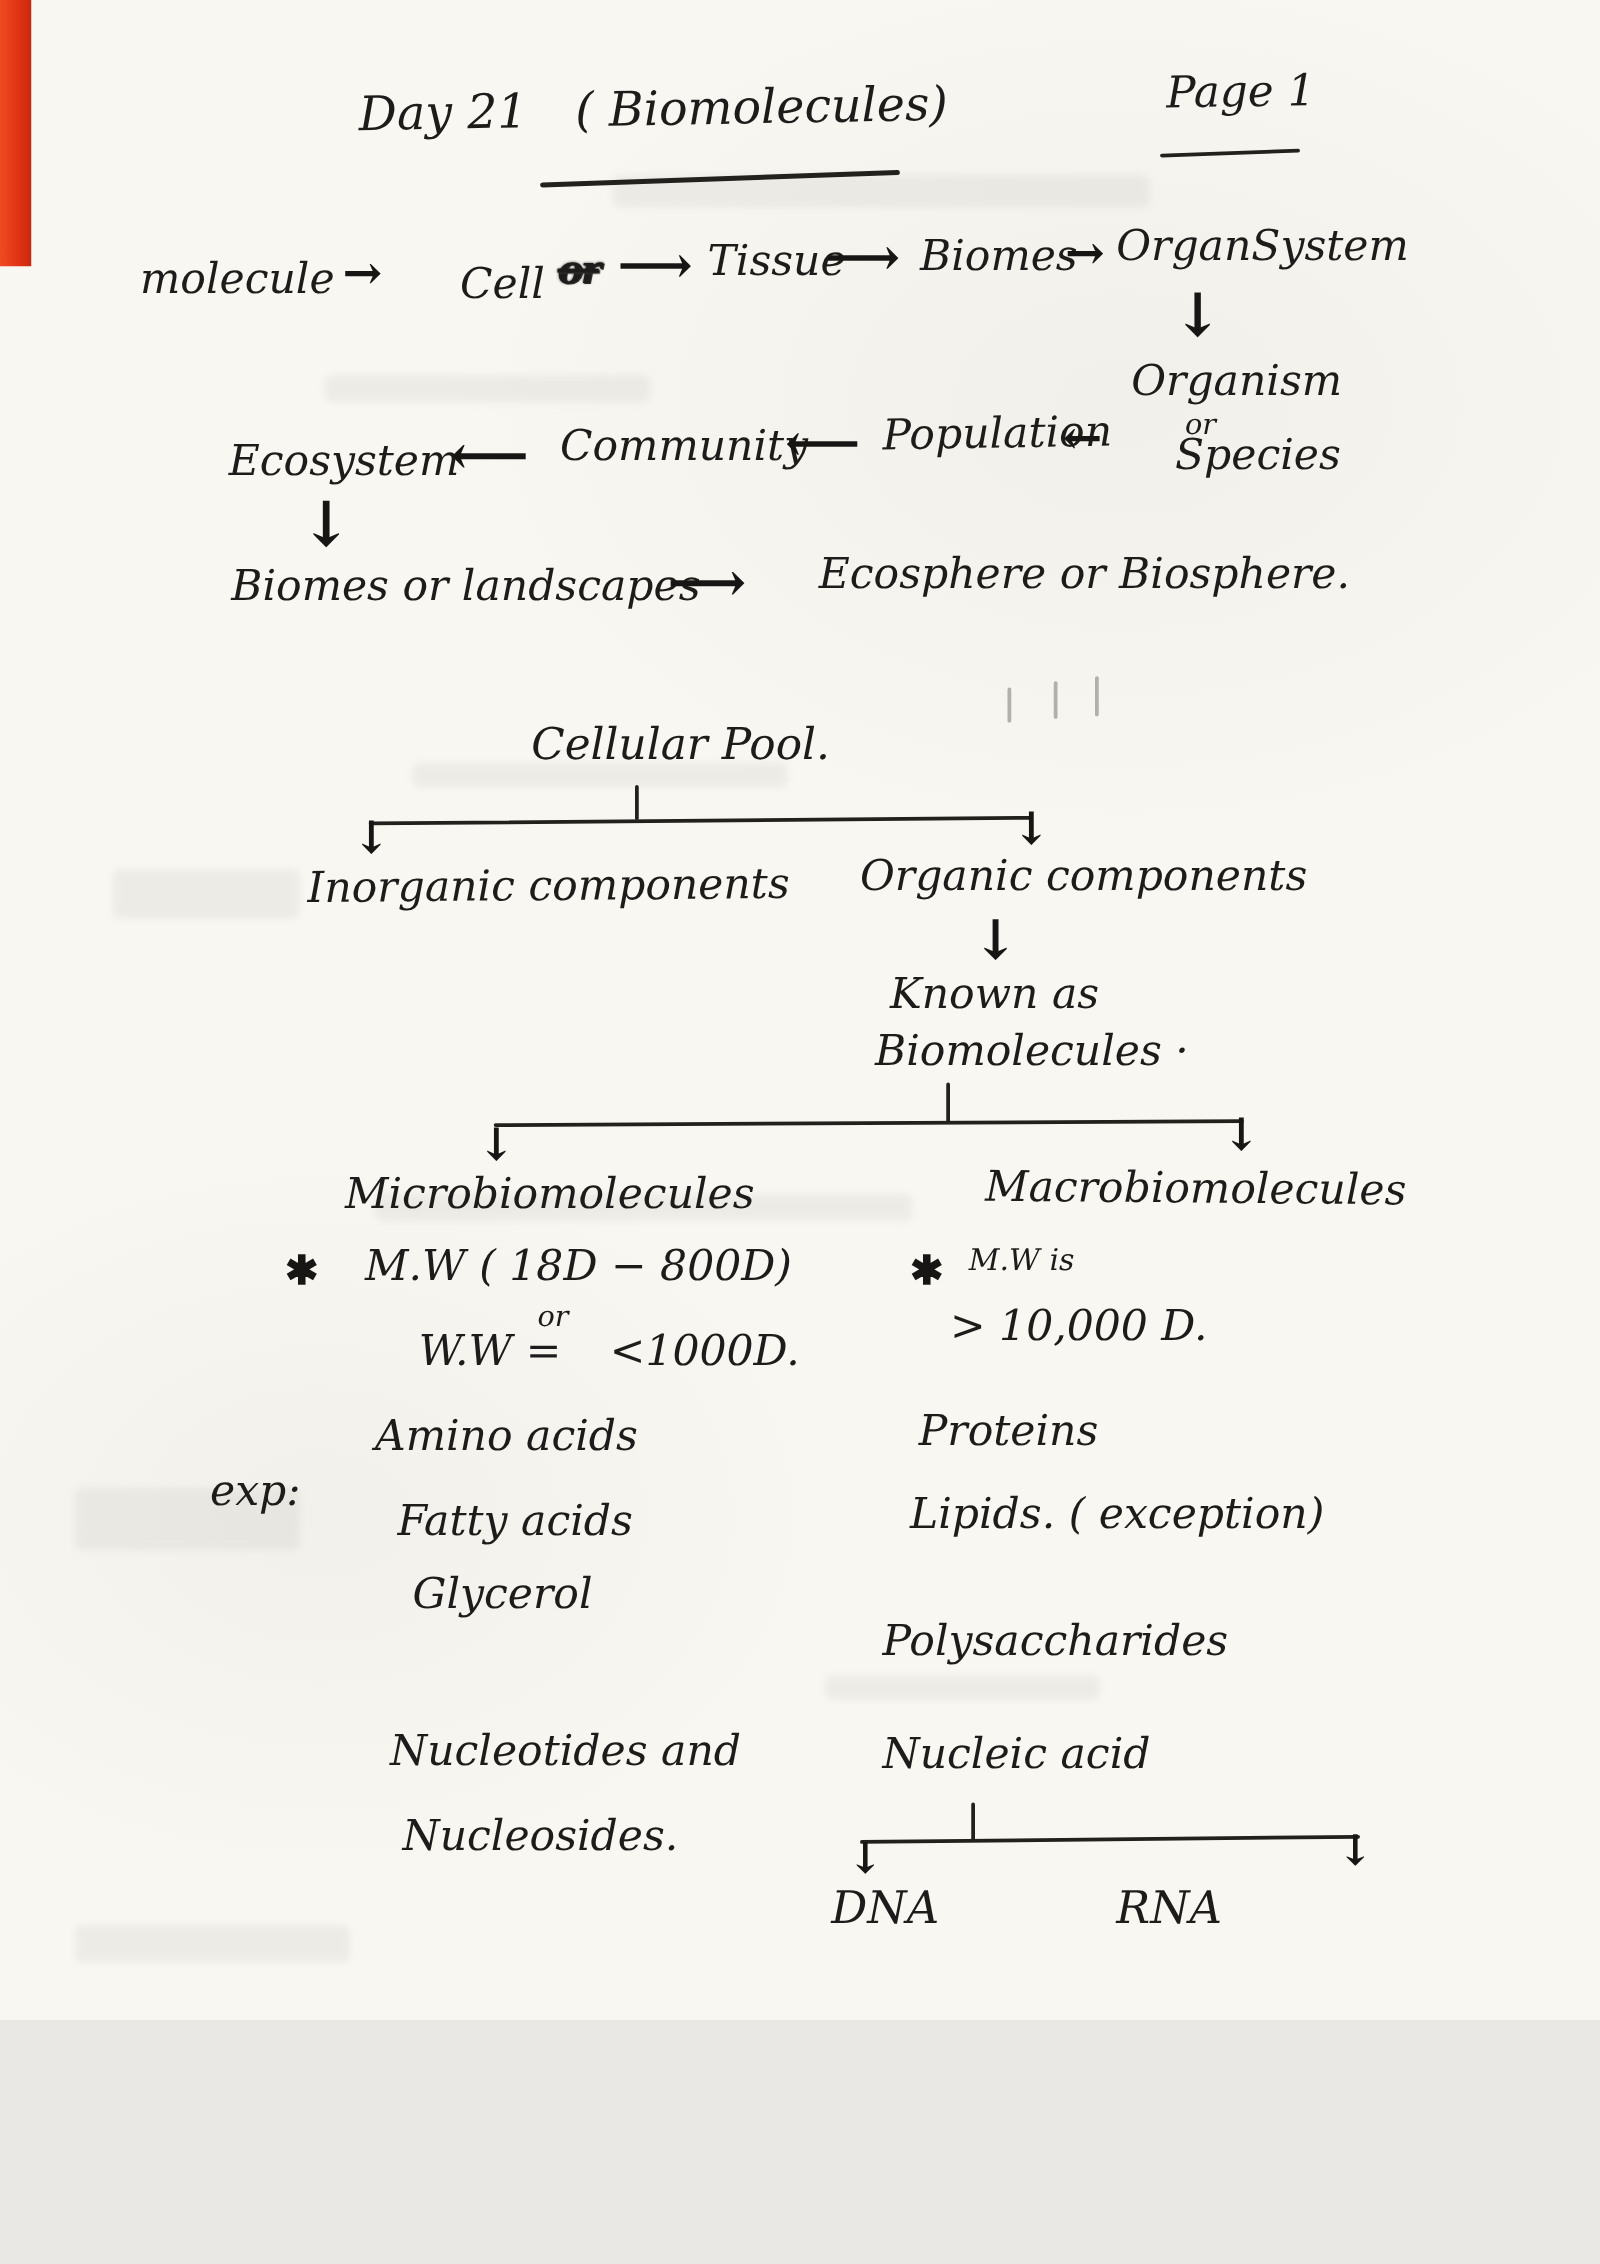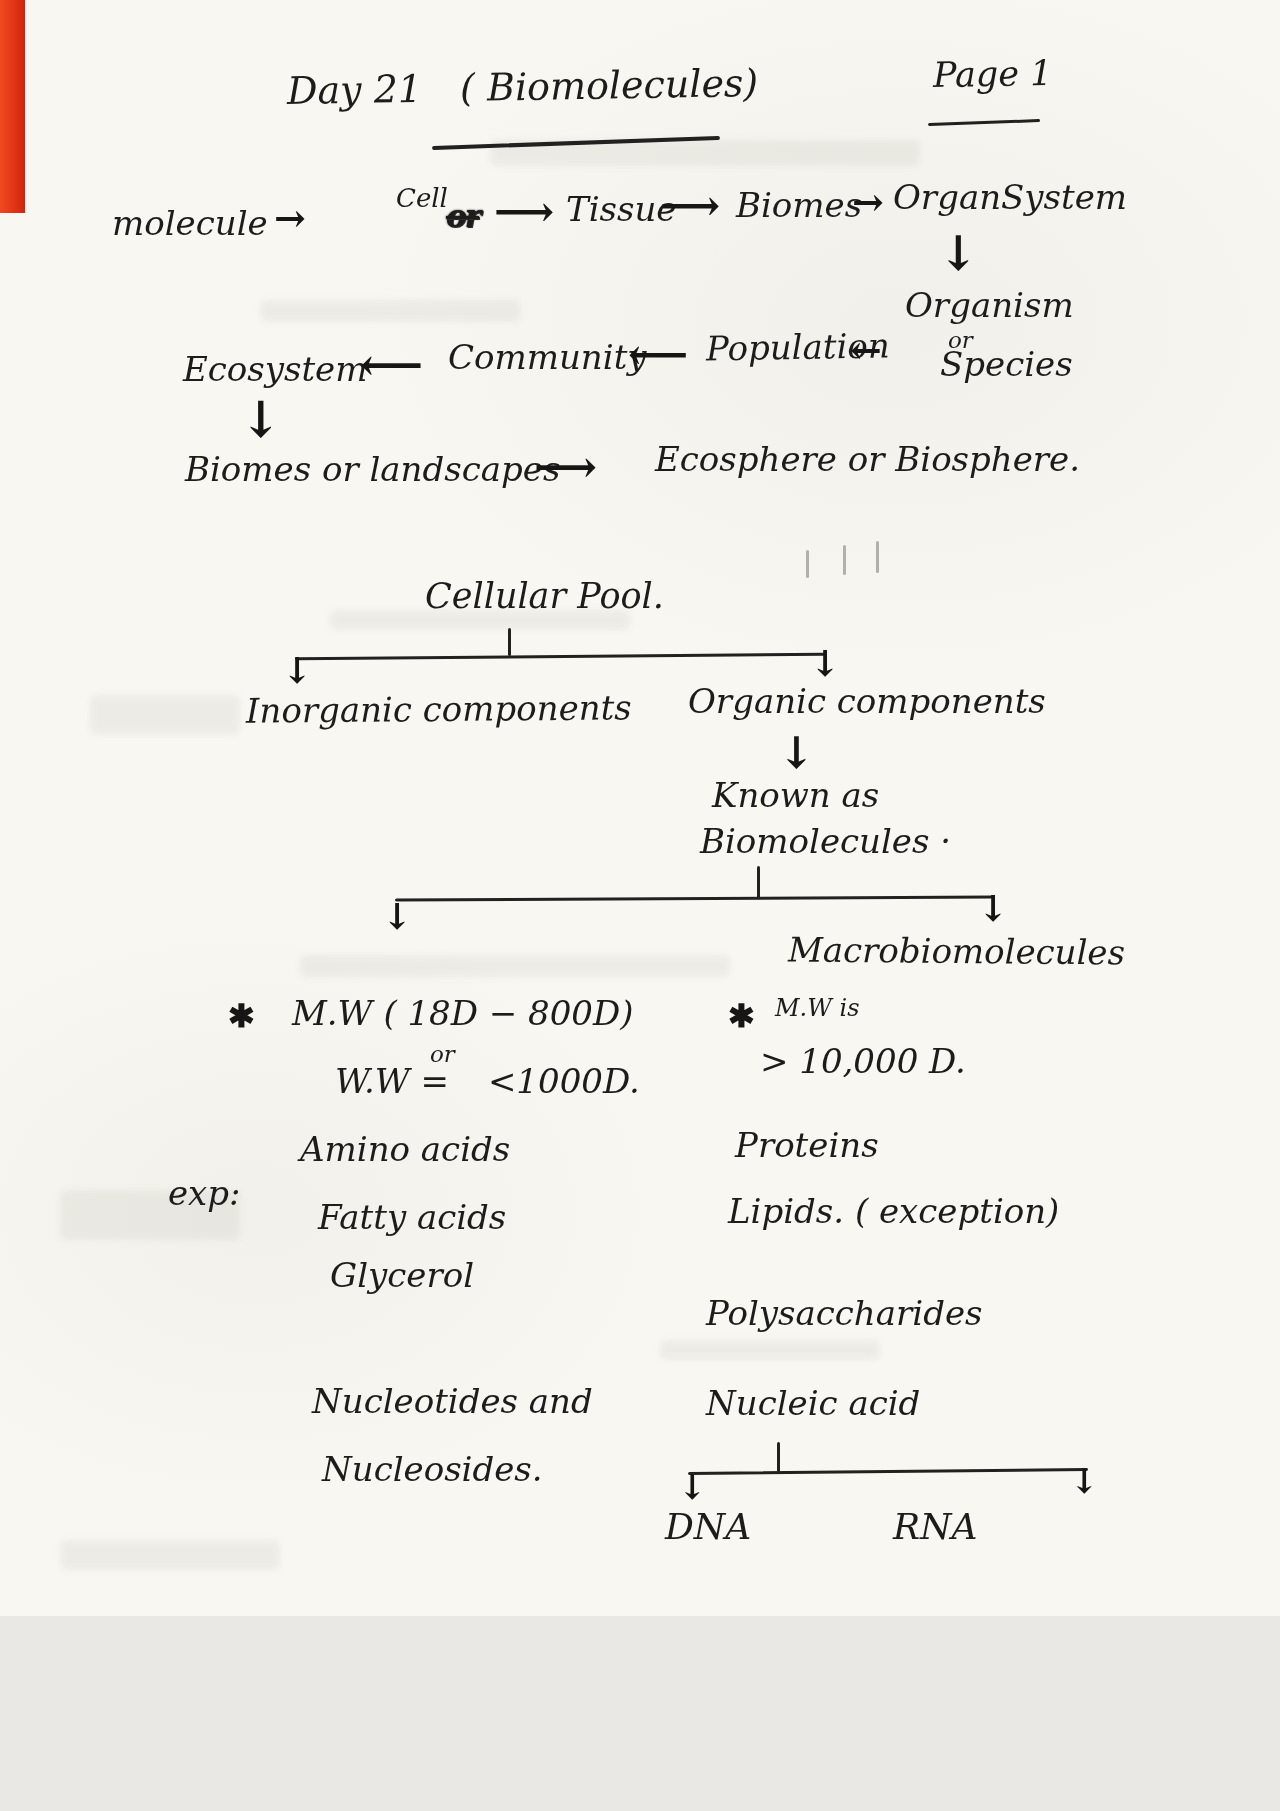--- a/index.html
+++ b/index.html
@@ -46,21 +46,21 @@
   <div class="t" style="left:287px;top:68px;font-size:38px;transform:rotate(-1deg);">
     <span>Day 21</span>
     <span style="margin-left:26px;">( Biomolecules)</span>
   </div>
   <div class="line" style="left:432px;top:141px;width:288px;height:4px;transform:rotate(-2deg);"></div>
   <div class="t" style="left:933px;top:56px;font-size:35px;transform:rotate(-1deg);">Page 1</div>
   <div class="line" style="left:928px;top:121px;width:112px;height:3px;transform:rotate(-2deg);"></div>
 
   <div class="t" style="left:112px;top:206px;font-size:34px;">molecule</div>
   <span class="t arrow" style="left:274px;top:198px;font-size:38px;">→</span>
-  <div class="t" style="left:368px;top:185px;font-size:26px;margin-left:28px;">Cell</div>
+  <div class="t" style="left:368px;top:210px;font-size:34px;">Cell</div>
   <div class="t scribble" style="left:446px;top:200px;font-size:31px;">or</div>
   <span class="t arrow" style="left:494px;top:190px;font-size:42px;">⟶</span>
   <div class="t" style="left:566px;top:192px;font-size:34px;">Tissue</div>
   <span class="t arrow" style="left:660px;top:184px;font-size:42px;">⟶</span>
   <div class="t" style="left:736px;top:188px;font-size:34px;">Biomes</div>
   <span class="t arrow" style="left:852px;top:182px;font-size:38px;">→</span>
   <div class="t" style="left:893px;top:180px;font-size:34px;">OrganSystem</div>
 
   <span class="t arrow" style="left:938px;top:228px;font-size:48px;">↓</span>
   <div class="t" style="left:905px;top:288px;font-size:34px;">Organism</div>
@@ -90,20 +90,21 @@
   <div class="t" style="left:688px;top:684px;font-size:34px;">Organic components</div>
   <span class="t arrow" style="left:778px;top:730px;font-size:44px;">↓</span>
   <div class="t" style="left:712px;top:778px;font-size:34px;">Known as</div>
   <div class="t" style="left:700px;top:824px;font-size:34px;text-align:center;">Biomolecules ·</div>
 
   <div class="line" style="left:757px;top:866px;width:3px;height:32px;"></div>
   <div class="line" style="left:395px;top:897px;width:600px;height:3px;transform:rotate(-0.3deg);"></div>
   <span class="t arrow" style="left:382px;top:898px;font-size:36px;">↓</span>
   <span class="t arrow" style="left:978px;top:890px;font-size:36px;">↓</span>
 
+  <div class="t" style="left:276px;top:938px;font-size:34px;">Microbiomolecules</div>
   <div class="t" style="left:788px;top:934px;font-size:34px;transform:rotate(0.5deg);">Macrobiomolecules</div>
 
   <span class="t arrow" style="left:228px;top:1000px;font-size:32px;">✱</span>
   <div class="t" style="left:292px;top:996px;font-size:34px;">M.W ( 18D − 800D)</div>
   <div class="t small" style="left:430px;top:1042px;">or</div>
   <div class="t" style="left:335px;top:1064px;font-size:34px;">
     <span>W.W =</span>
     <span style="margin-left:28px;">&lt;1000D.</span>
   </div>
 

